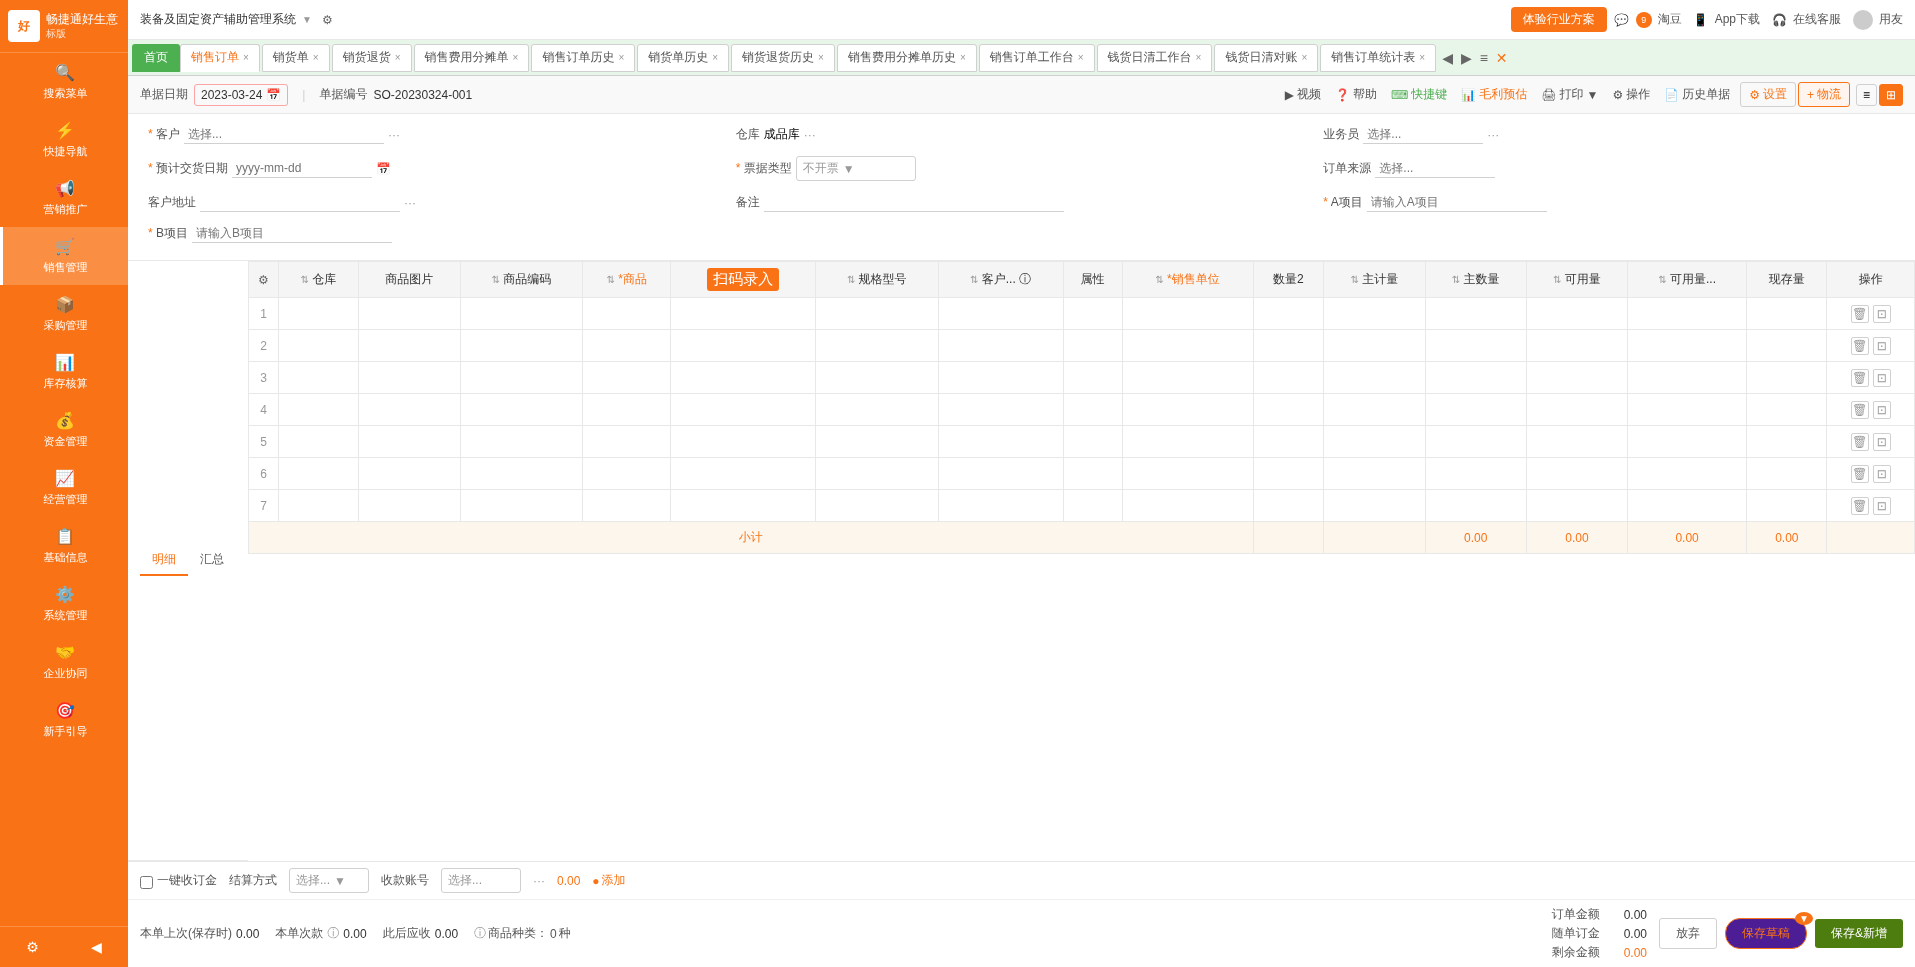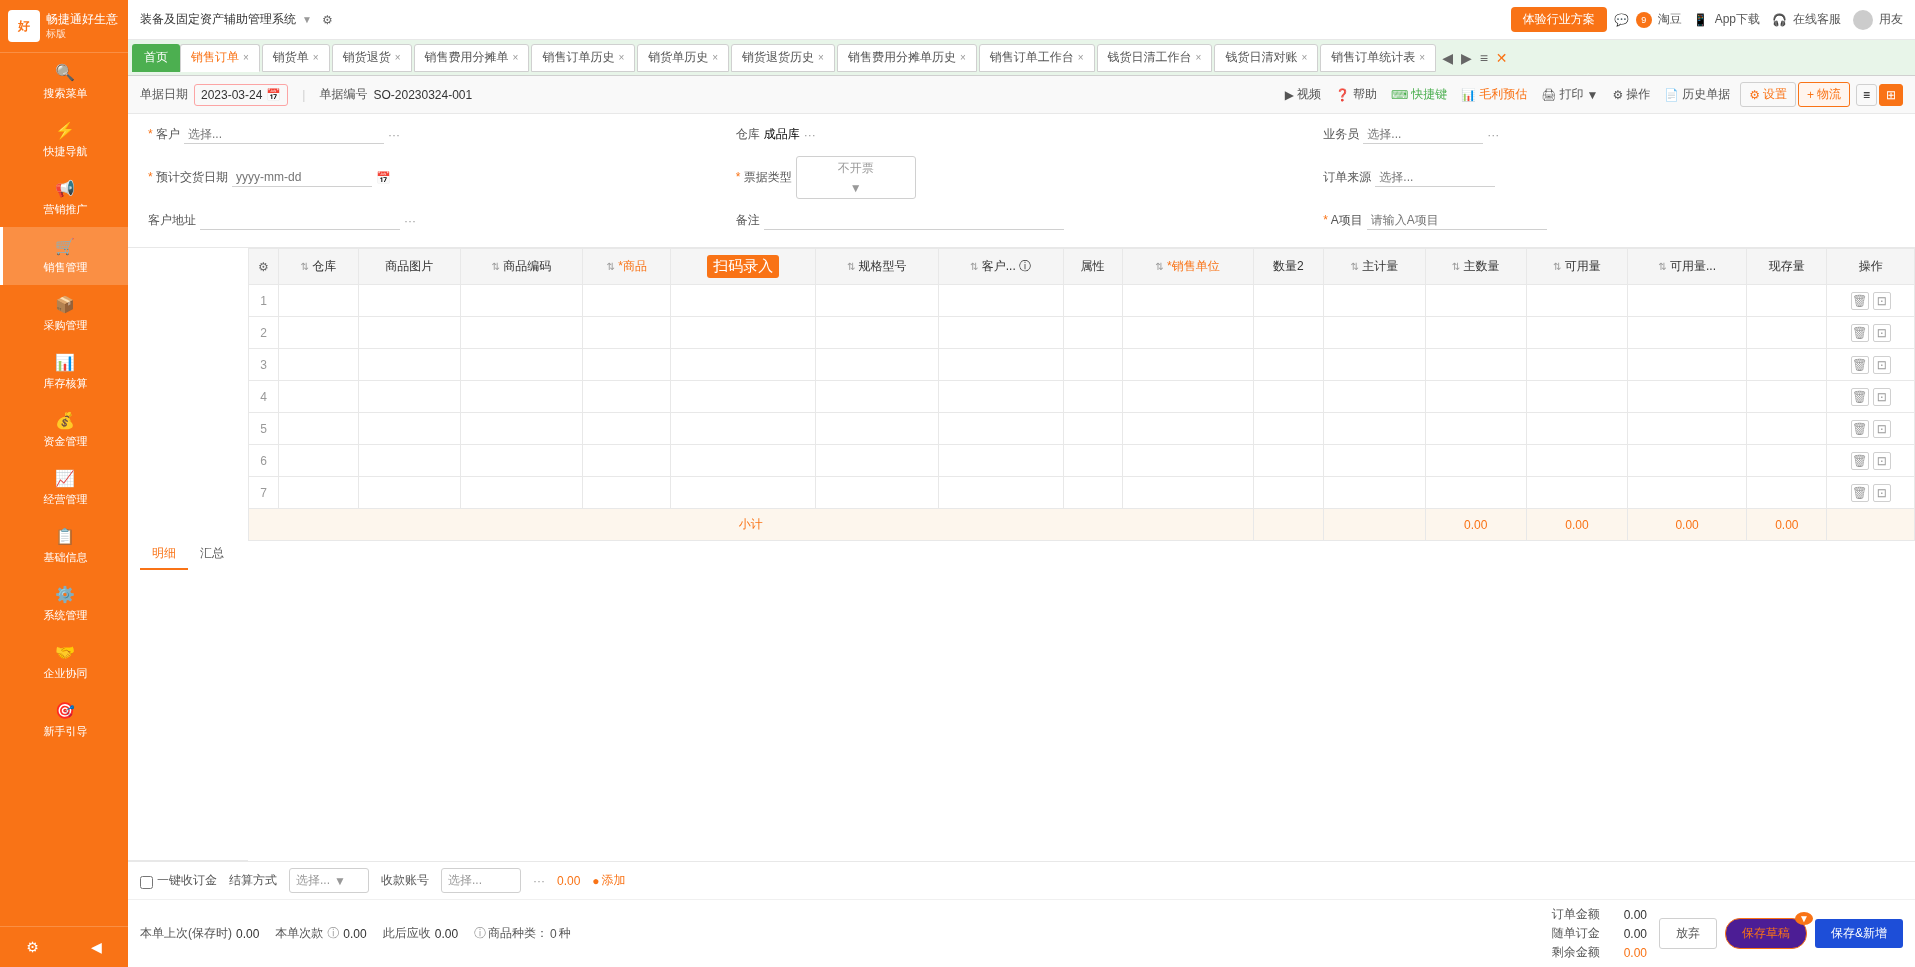--- a/index.html
+++ b/index.html
@@ -78,21 +78,21 @@
     .bottom-area { flex-shrink: 0; border-top: 1px solid #e8e8e8; background: white; }
     .bottom-row1 { display: flex; align-items: center; padding: 6px 12px; gap: 12px; border-bottom: 1px solid #f0f0f0; }
     .checkbox-item { display: flex; align-items: flex-end; gap: 4px; color: #555; font-size: 12px; }
     .bottom-row2 { display: flex; align-items: center; justify-content: space-between; padding: 6px 12px; }
     .bottom-left { display: flex; align-items: flex-start; gap: 16px; font-size: 12px; color: #555; }
     .summary-row { display: flex; align-items: center; gap: 24px; font-size: 12px; }
     .summary-label { color: #555; }
     .summary-value { color: #333; font-weight: 500; }
     .btn-discard { border: 1px solid #d0d0d0; background: white; color: #555; padding: 6px 16px; border-radius: 3px; cursor: pointer; font-size: 12px; }
     .btn-save-draft { border: 1px solid #f97316; background: #4c1d95; color: #f97316; padding: 6px 16px; border-radius: 15px; cursor: pointer; font-size: 12px; }
-    .btn-save-new { background: #1d4ed8; color: white; border: none; padding: 6px 16px; border-radius: 3px; cursor: pointer; font-size: 12px; }
+    .btn-save-new { background: #4d7c0f; color: white; border: none; padding: 6px 16px; border-radius: 3px; cursor: pointer; font-size: 12px; }
     .btn-group { display: flex; align-items: center; gap: 8px; }
     .highlight-val { color: #333; }
 
     .scrollbar-track { height: 8px; background: #f0f0f0; position: relative; }
     .scrollbar-thumb { height: 8px; width: 300px; background: #c0c0c0; border-radius: 4px; position: absolute; left: 0; }
 
     .add-btn { color: #f97316; cursor: pointer; font-size: 12px; display: flex; align-items: center; gap: 2px; }
     .amount-val { color: #f97316; font-size: 12px; }
     .field-cell { display: flex; align-items: center; gap: 4px; padding: 3px 8px; }
 
@@ -339,21 +339,21 @@
       </div>
 
       <div class="form-row">
         <div class="field-cell" style="flex:1;">
           <span class="form-label required">预计交货日期</span>
           <input class="form-input" style="width: 140px;" placeholder="yyyy-mm-dd">
           <span style="color:#666;cursor:pointer;">📅</span>
         </div>
         <div class="field-cell" style="flex:1;">
           <span class="form-label required">票据类型</span>
-          <div class="form-input-box" style="min-width:120px;flex-direction:column;">
+          <div class="form-input-box" style="min-width:120px;">
             <span>不开票</span>
             <span>▼</span>
           </div>
         </div>
         <div class="field-cell" style="flex:1;">
           <span class="form-label">订单来源</span>
           <input class="form-input" style="width: 120px;" placeholder="选择...">
           <span class="form-dots" style="visibility:hidden;">···</span>
         </div>
       </div>
@@ -367,20 +367,26 @@
         <div class="field-cell" style="flex:1;">
           <span class="form-label">备注</span>
           <input class="form-input" style="width: 300px;" placeholder="">
         </div>
         <div class="field-cell" style="flex:1;">
           <span class="form-label required">A项目</span>
           <input class="form-input" style="width: 180px;" placeholder="请输入A项目">
         </div>
       </div>
 
+      <div class="form-row">
+        <div class="field-cell" style="flex:1;">
+          <span class="form-label required">B项目</span>
+          <input class="form-input" style="width: 200px;" placeholder="请输入B项目">
+        </div>
+      </div>
     </div>
 
     <div class="table-section">
       <div class="table-tabs">
         <div class="table-tab active">明细</div>
         <div class="table-tab">汇总</div>
       </div>
       <div class="table-wrapper">
         <table>
           <thead>

